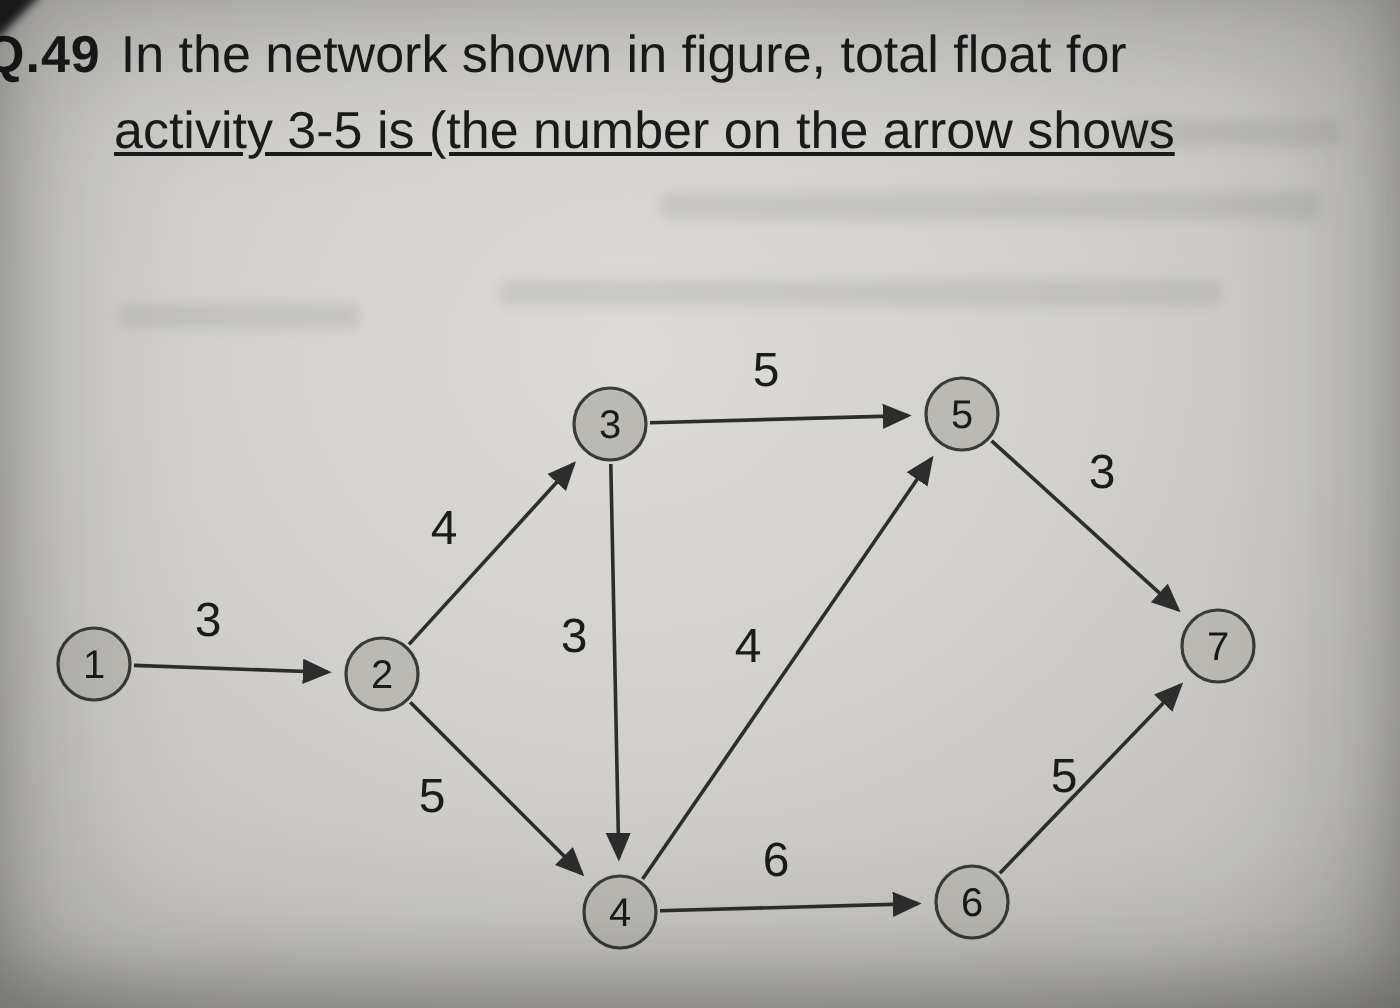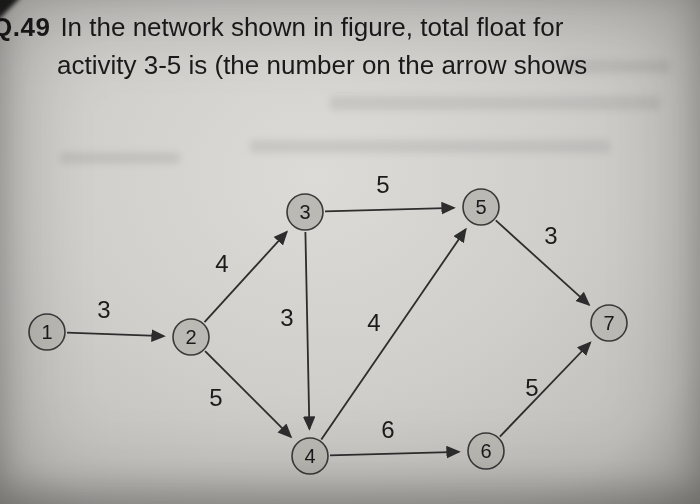--- a/index.html
+++ b/index.html
@@ -27,21 +27,21 @@
   .st1{left:330px;top:96px;width:330px;height:14px;}
   .st2{left:250px;top:140px;width:360px;height:13px;}
   .st3{left:60px;top:152px;width:120px;height:12px;}
   .st4{left:560px;top:60px;width:110px;height:13px;}
   .question{
     position:absolute;top:8px;left:-8px;right:6px;
     color:#1b1b1b;font-size:26px;line-height:38px;
     white-space:nowrap;
   }
   .q-num{font-weight:bold;margin-right:10px;letter-spacing:0.5px;}
-  .indent{margin-left:65px;}
+  .indent{margin-left:65px;text-decoration:underline;}
   #network-svg{position:absolute;left:0;top:0;}
   .edge{stroke:#2d2d2d;stroke-width:1.8;}
   .node{fill:#bab9b4;stroke:#3a3a3a;stroke-width:1.6;}
   .node-label{
     font-family:"Liberation Sans", sans-serif;font-size:20px;
     fill:#1a1a1a;text-anchor:middle;
   }
   .edge-label{
     font-family:"Liberation Sans", sans-serif;font-size:24px;
     fill:#1b1b1b;text-anchor:middle;

